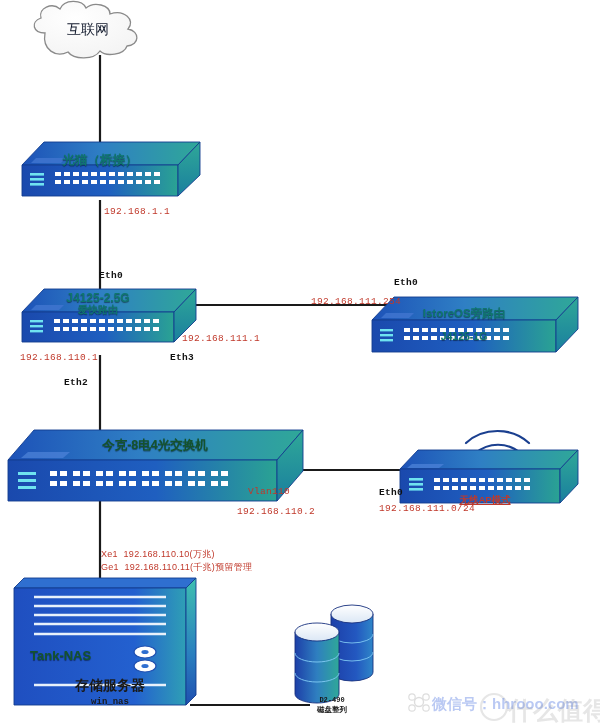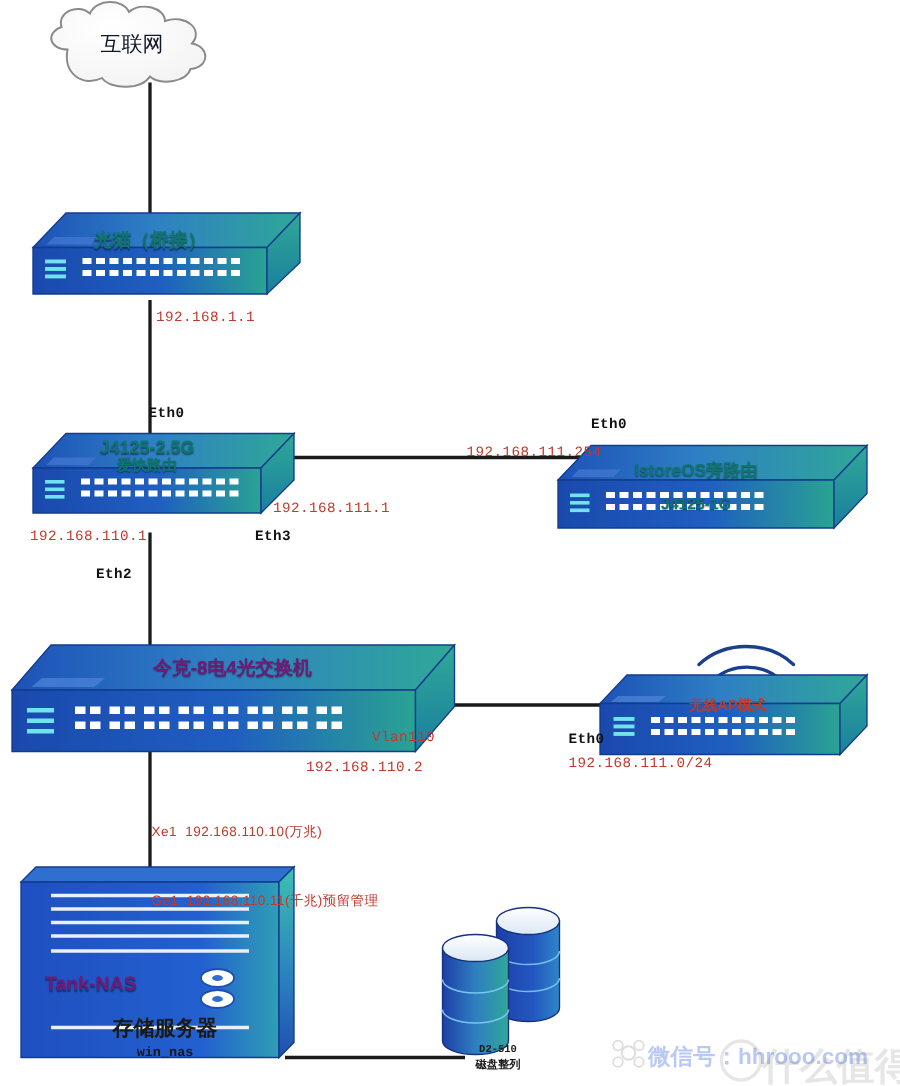--- a/index.html
+++ b/index.html
@@ -61,21 +61,21 @@
     font-weight: bold;
     white-space: pre;
     text-align: center;
     pointer-events: none;
   }
   .dev-title.cyan {
     color: #0f766e;
     text-shadow: 0 1px 1px rgba(0,0,0,.45);
   }
   .dev-title.white {
-    color: #701a75;
+    color: #14532d;
     text-shadow: 0 1px 1px rgba(0,0,0,.45);
   }
   .watermark {
     position: absolute;
     opacity: .30;
     white-space: pre;
     font-family: "Liberation Sans", sans-serif;
     color: #1d4ed8;
     pointer-events: none;
   }
@@ -420,41 +420,41 @@
   <div class="dev-title cyan" style="left:22px; top:152px; width:156px; font-size:12.5px;">光猫（桥接）</div>
 
   <div class="dev-title cyan" style="left:22px; top:291px; width:152px; font-size:12px;">J4125-2.5G</div>
   <div class="dev-title cyan" style="left:22px; top:303px; width:152px; font-size:10px;">爱快路由</div>
 
   <div class="dev-title cyan" style="left:382px; top:293px; width:164px; font-size:10.5px;margin-top:37px;">J4125-1G</div>
   <div class="dev-title cyan" style="left:382px; top:306px; width:164px; font-size:11.5px;">IstoreOS旁路由</div>
 
   <div class="dev-title white" style="left:40px; top:437px; width:230px; font-size:12.5px;">今克-8电4光交换机</div>
 
-  <div class="dev-title" style="left:420px; top:464px; width:130px; font-size:9.5px; color:#c0392b;">无线AP模式</div>
+  <div class="dev-title" style="left:420px; top:494px; width:130px; font-size:9.5px; color:#c0392b;text-decoration:underline;">无线AP模式</div>
 
   <div class="dev-title white" style="left:30px; top:648px; width:110px; font-size:13px; text-align:left;">Tank-NAS</div>
 
   <div class="lbl-black" style="left:55px; top:697px; width:110px;">win_nas</div>
   <div class="lbl-black" style="left:55px; top:680px; width:110px; font-family:'Liberation Sans',sans-serif; font-size:14px;">存储服务器</div>
 
-  <div class="lbl-black" style="left:292px; top:695px; width:80px; font-size:7px;">D2-510</div>
+  <div class="lbl-black" style="left:292px; top:695px; width:80px; font-size:7px;">D2-490</div>
   <div class="lbl-black" style="left:292px; top:704px; width:80px; font-size:7.5px; font-family:'Liberation Sans',sans-serif;">磁盘整列</div>
 
   <div class="lbl" style="left:104px; top:206px;">192.168.1.1</div>
   <div class="lbl lbl-dark" style="left:99px; top:270px;">Eth0</div>
   <div class="lbl lbl-dark" style="left:394px; top:277px;">Eth0</div>
   <div class="lbl" style="left:311px; top:296px;">192.168.111.254</div>
   <div class="lbl" style="left:182px; top:333px;">192.168.111.1</div>
   <div class="lbl lbl-dark" style="left:170px; top:352px;text-align:right;">Eth3</div>
   <div class="lbl" style="left:20px; top:352px;">192.168.110.1</div>
   <div class="lbl lbl-dark" style="left:64px; top:377px;">Eth2</div>
   <div class="lbl" style="left:248px; top:486px;">Vlan110</div>
-  <div class="lbl" style="left:204px; top:506px;text-align:right;">192.168.110.2</div>
+  <div class="lbl" style="left:237px; top:506px;text-align:right;">192.168.110.2</div>
   <div class="lbl lbl-dark" style="left:379px; top:487px;">Eth0</div>
   <div class="lbl" style="left:379px; top:503px;">192.168.111.0/24</div>
   <div class="lbl" style="left:101px; top:548px; font-family:'Liberation Sans',sans-serif; font-size:9px;">Xe1  192.168.110.10(万兆)</div>
-  <div class="lbl" style="left:101px; top:594px; font-family:'Liberation Sans',sans-serif; font-size:9px;">Ge1  192.168.110.11(千兆)预留管理</div>
+  <div class="lbl" style="left:101px; top:561px; font-family:'Liberation Sans',sans-serif; font-size:9px;">Ge1  192.168.110.11(千兆)预留管理</div>
 
   <div class="watermark" style="left:432px; top:695px; font-size:15px; font-weight:bold;">微信号：hhrooo.com</div>
   <div class="wm-big" style="left:508px; top:694px;">什么值得买</div>
 
 </div>
 
 </body></html>

